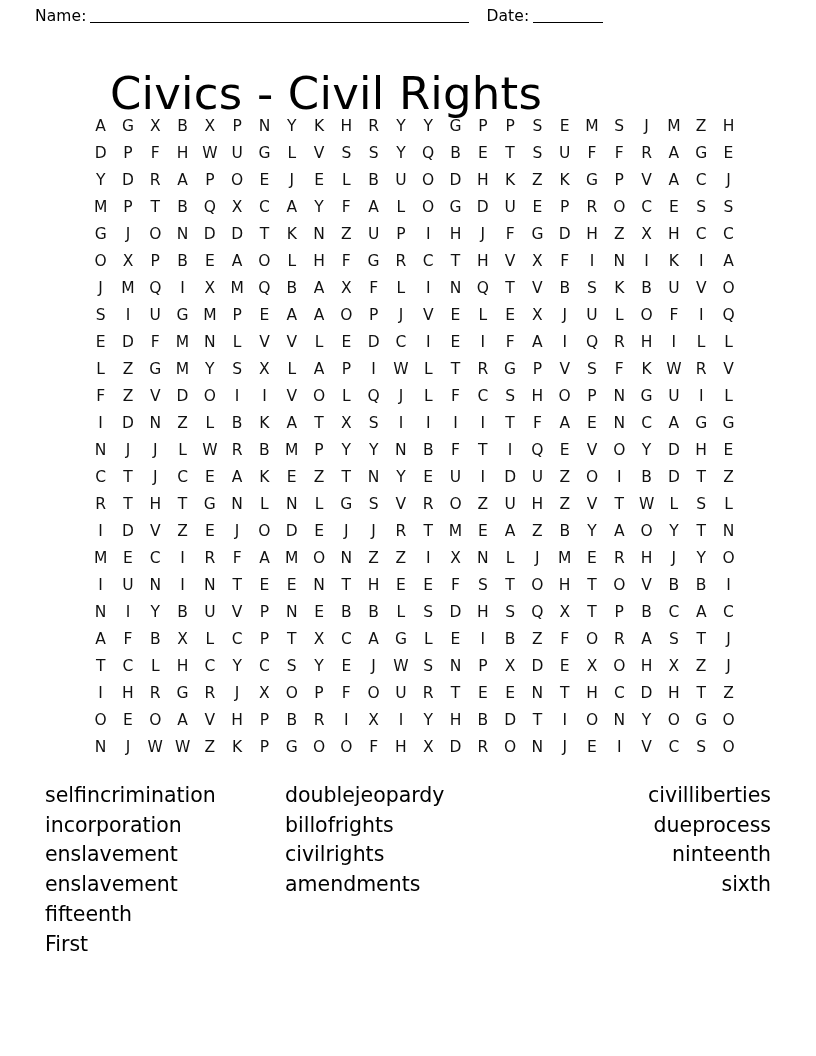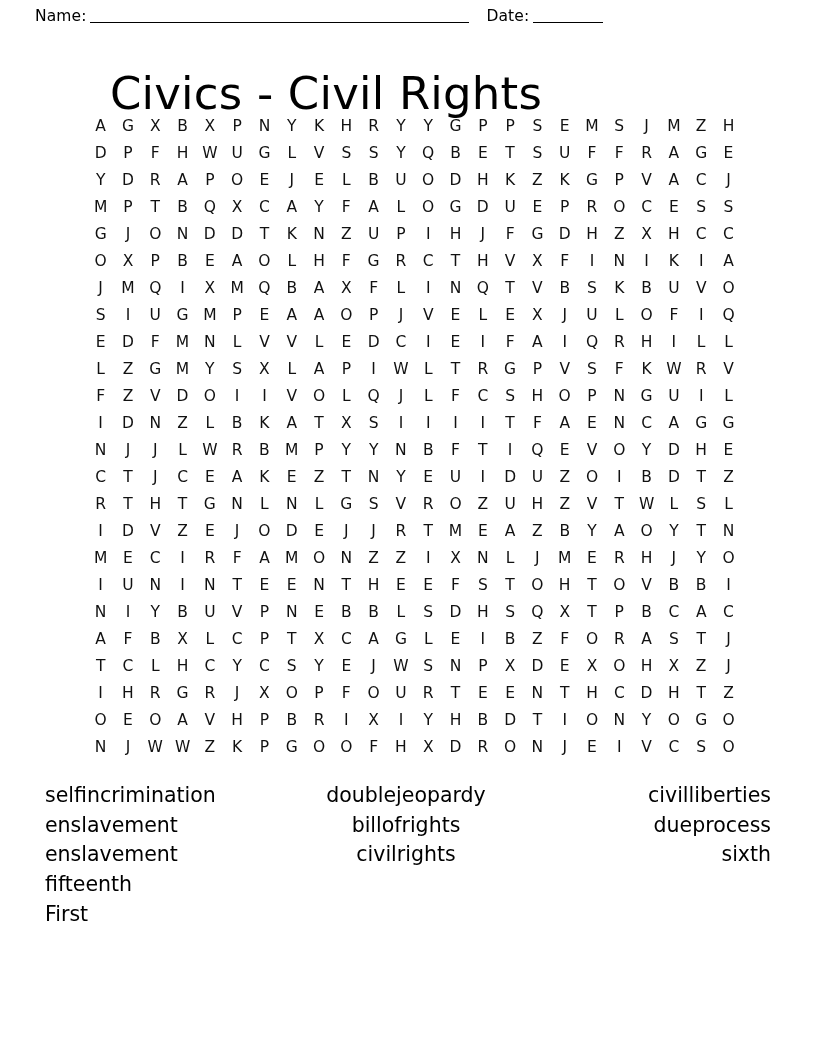--- a/index.html
+++ b/index.html
@@ -86,21 +86,21 @@
     left: 45px;
     top: 781px;
     width: 726px;
     display: flex;
   }
   .word-col {
     display: flex;
     flex-direction: column;
   }
   .word-col.col-0 { width: 240px; }
-  .word-col.col-1 { width: 242px; align-items: center; }
+  .word-col.col-1 { width: 242px; }
   .word-col.col-2 { width: 244px; align-items: flex-end; }
   .word-item {
     font-size: 20.5px;
     line-height: 29.7px;
     font-weight: 400;
     white-space: pre;
     color: #000000;
   }
 </style>
 </head>
@@ -738,28 +738,31 @@
       <span class="grid-cell">V</span>
       <span class="grid-cell">C</span>
       <span class="grid-cell">S</span>
       <span class="grid-cell">O</span>
     </div>
   </div>
 
 <div id="word-list">
     <div class="word-col col-0">
       <div class="word-item">selfincrimination</div>
+      <div class="word-item">incorporation</div>
       <div class="word-item">enslavement</div>
       <div class="word-item">enslavement</div>
       <div class="word-item">fifteenth</div>
       <div class="word-item">First</div>
     </div>
     <div class="word-col col-1">
       <div class="word-item">doublejeopardy</div>
       <div class="word-item">billofrights</div>
       <div class="word-item">civilrights</div>
+      <div class="word-item">amendments</div>
     </div>
     <div class="word-col col-2">
       <div class="word-item">civilliberties</div>
       <div class="word-item">dueprocess</div>
+      <div class="word-item">ninteenth</div>
       <div class="word-item">sixth</div>
     </div>
   </div>
 
 </body></html>

